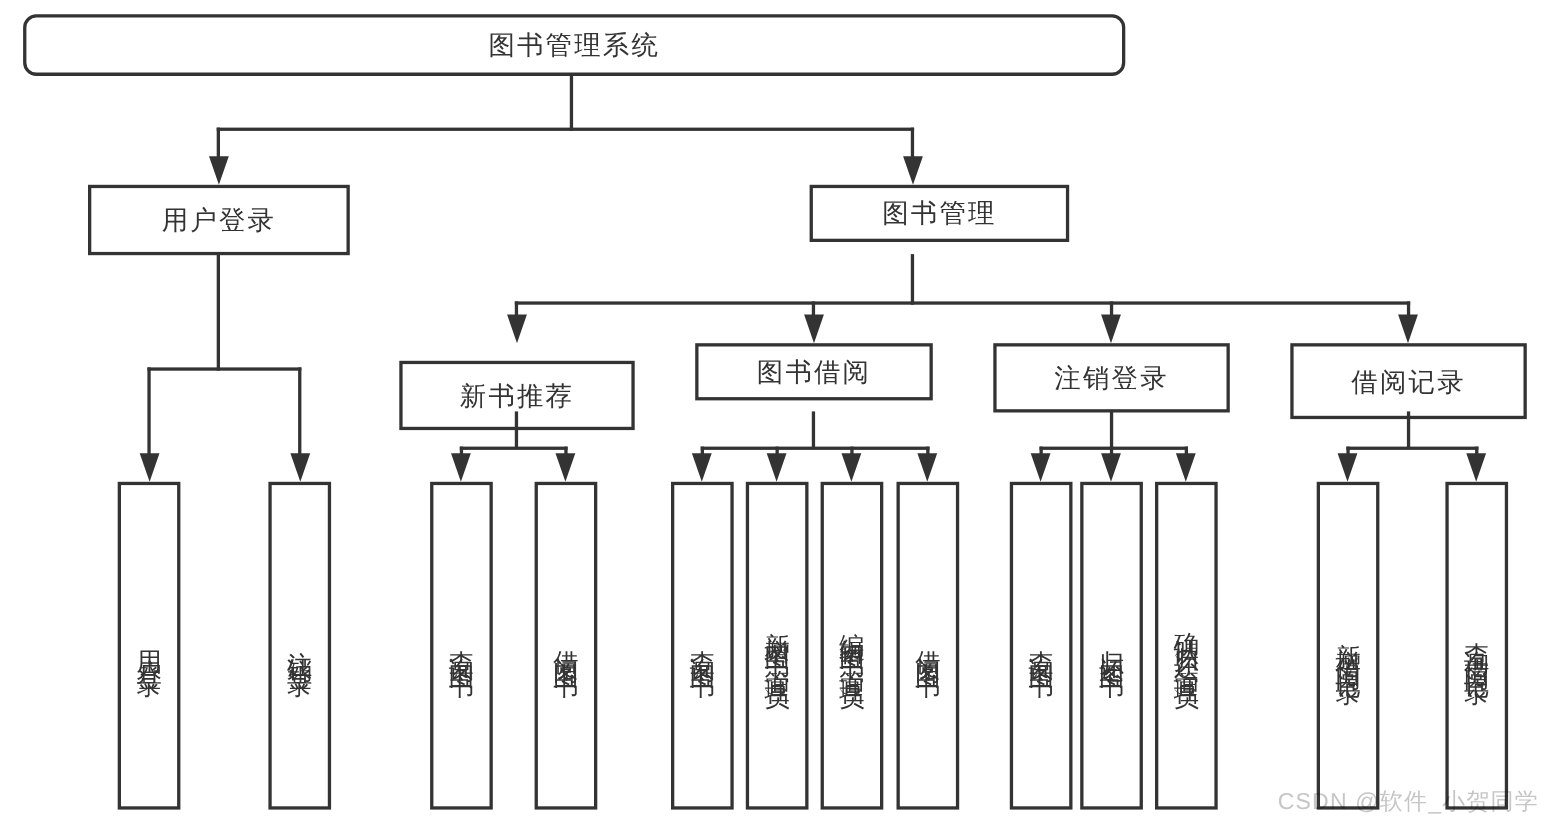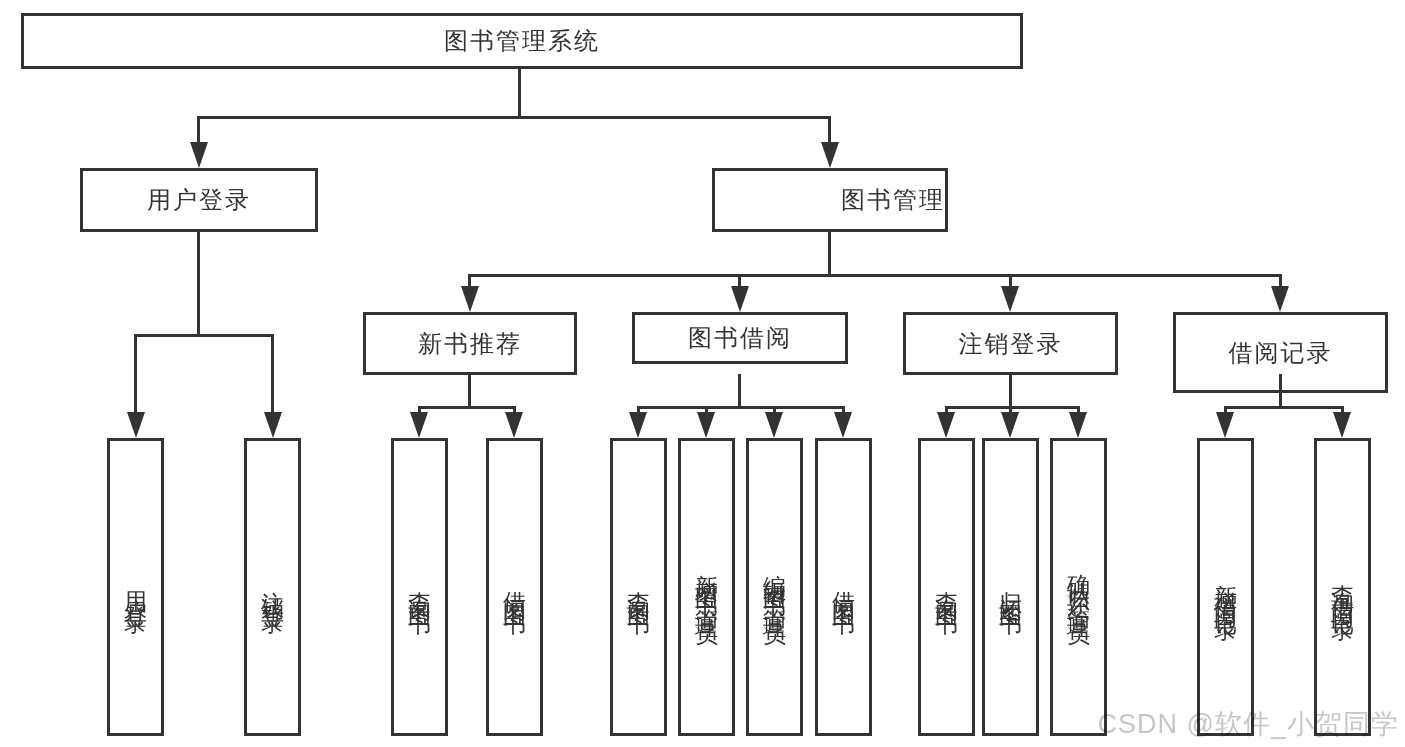--- a/index.html
+++ b/index.html
@@ -25,44 +25,44 @@
     font-size:23px;line-height:1;letter-spacing:7px;white-space:nowrap;
   }
   .v{position:absolute;width:3px;background:var(--line);}
   .h{position:absolute;height:3px;background:var(--line);}
   .ah{
     position:absolute;width:0;height:0;
     border-left:9px solid transparent;border-right:9px solid transparent;
     border-top:26px solid var(--line);
   }
   .watermark{
-    position:absolute;right:6px;bottom:5px;font-size:27px;letter-spacing:1px;
+    position:absolute;right:6px;bottom:5px;font-size:21px;letter-spacing:1px;
     color:var(--watermark);mix-blend-mode:multiply;z-index:10;white-space:nowrap;
   }
 </style>
 </head>
 <body>
 
 <div class="stage">
 
-  <div class="node hnode" style="left:21px;top:13px;width:1002px;height:56px;">
+  <div class="node hnode" style="left:21px;top:13px;width:1002px;height:56px;border-radius:12px;">
     <span>图书管理系统</span>
   </div>
 
   <div class="v" style="left:518px;top:68px;height:51px;"></div>
   <div class="h" style="left:197px;top:116px;width:634px;"></div>
   <div class="v" style="left:197px;top:116px;height:30px;"></div>
   <div class="v" style="left:828px;top:116px;height:30px;"></div>
   <div class="ah" style="left:190px;top:142px;"></div>
   <div class="ah" style="left:821px;top:142px;"></div>
 
   <div class="node hnode" style="left:80px;top:168px;width:238px;height:64px;">
     <span>用户登录</span>
   </div>
-  <div class="node hnode" style="left:712px;top:168px;width:236px;height:64px;justify-content:flex-end;">
+  <div class="node hnode" style="left:736px;top:168px;width:236px;height:52px;">
     <span>图书管理</span>
   </div>
 
   <div class="v" style="left:197px;top:231px;height:106px;"></div>
   <div class="h" style="left:134px;top:334px;width:140px;"></div>
   <div class="v" style="left:134px;top:334px;height:80px;"></div>
   <div class="v" style="left:271px;top:334px;height:80px;"></div>
   <div class="ah" style="left:127px;top:412px;"></div>
   <div class="ah" style="left:264px;top:412px;"></div>
 
@@ -70,30 +70,30 @@
   <div class="h" style="left:468px;top:274px;width:814px;"></div>
   <div class="v" style="left:468px;top:274px;height:16px;"></div>
   <div class="v" style="left:738px;top:274px;height:16px;"></div>
   <div class="v" style="left:1009px;top:274px;height:16px;"></div>
   <div class="v" style="left:1279px;top:274px;height:16px;"></div>
   <div class="ah" style="left:461px;top:286px;"></div>
   <div class="ah" style="left:731px;top:286px;"></div>
   <div class="ah" style="left:1001px;top:286px;"></div>
   <div class="ah" style="left:1271px;top:286px;"></div>
 
-  <div class="node hnode" style="left:363px;top:312px;width:214px;height:63px;">
+  <div class="node hnode" style="left:363px;top:328px;width:214px;height:63px;">
     <span>新书推荐</span>
   </div>
   <div class="node hnode" style="left:632px;top:312px;width:216px;height:52px;">
     <span>图书借阅</span>
   </div>
   <div class="node hnode" style="left:903px;top:312px;width:215px;height:63px;">
     <span>注销登录</span>
   </div>
-  <div class="node hnode" style="left:1173px;top:312px;width:215px;height:81px;">
+  <div class="node hnode" style="left:1173px;top:312px;width:215px;height:69px;">
     <span>借阅记录</span>
   </div>
 
   <div class="v" style="left:468px;top:374px;height:34px;"></div>
   <div class="h" style="left:418px;top:406px;width:98px;"></div>
   <div class="v" style="left:418px;top:406px;height:9px;"></div>
   <div class="v" style="left:513px;top:406px;height:9px;"></div>
   <div class="ah" style="left:410px;top:412px;"></div>
   <div class="ah" style="left:505px;top:412px;"></div>
 

